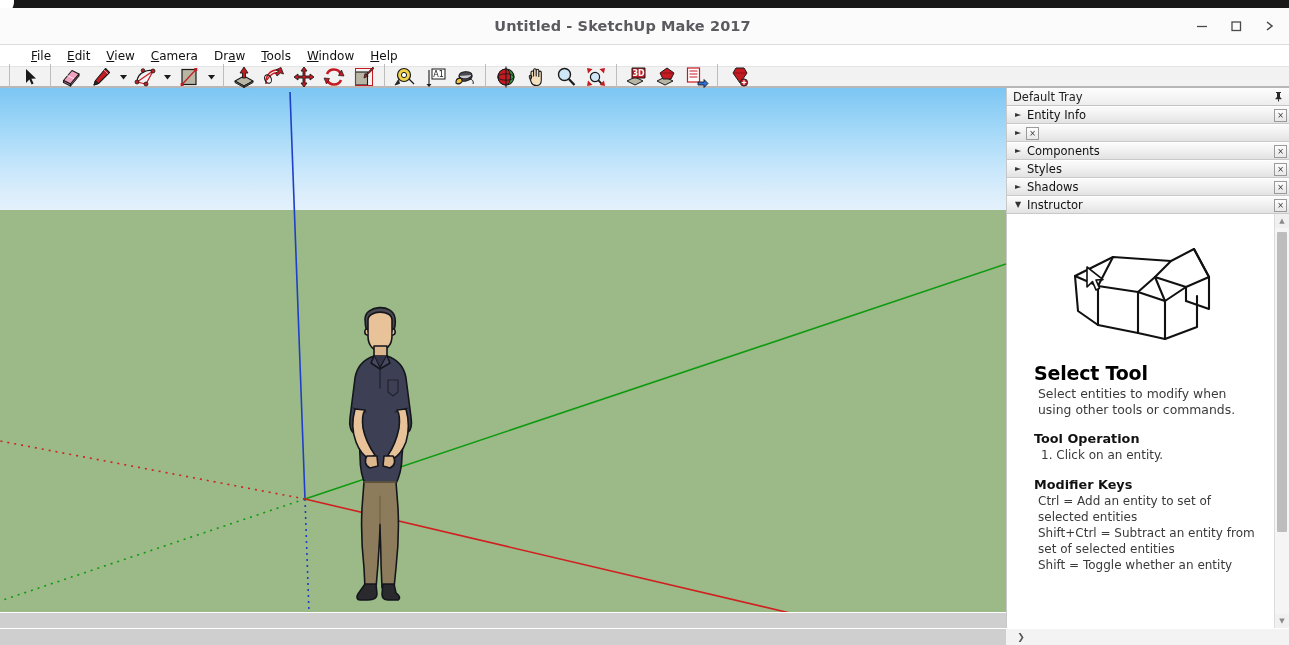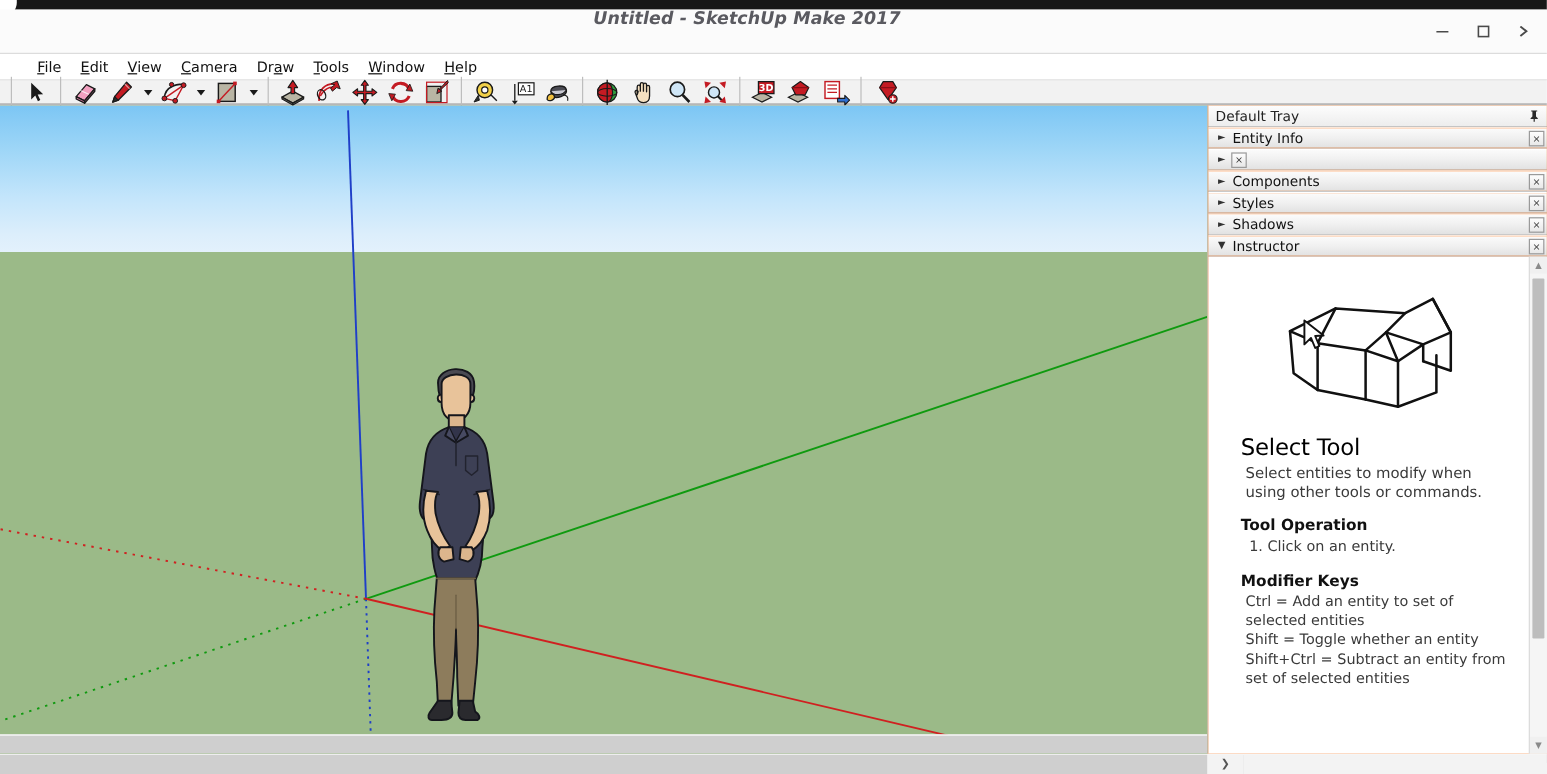--- a/index.html
+++ b/index.html
@@ -41,23 +41,22 @@
     border-bottom-right-radius: 12px;
   }
 
   
   .titlebar {
     flex: 0 0 auto;
     height: 36px;
     background: #fbfbfb;
     border-bottom: 1px solid #dcdcdc;
     display: flex;
-    align-items: flex-start;
+    align-items: center;
     position: relative;
-    font-style: italic;
   }
   .titlebar .title-text {
     flex: 1;
     text-align: center;
     font-size: 14.5px;
     font-weight: bold;
     color: #5a5a60;
     letter-spacing: 0.1px;
     padding-left: 60px;
   }
@@ -277,21 +276,21 @@
     padding: 25px 0 0 0;
     display: flex;
     justify-content: center;
   }
   .instructor-text {
     padding: 18px 12px 0 27px;
     color: #2b2b2b;
   }
   .it-h1 {
     font-size: 19px;
-    font-weight: normal;
+    font-weight: bold;
     color: #000;
     margin: 0 0 2px 0;
     letter-spacing: -0.2px;
   }
   .it-p {
     font-size: 12.4px;
     line-height: 15.6px;
     color: #3a3a3a;
     margin: 0 0 0 4px;
   }
@@ -796,22 +795,22 @@
 
           <div class="instructor-text">
             <div class="it-h1">Select Tool</div>
             <div class="it-p">Select entities to modify when using other tools or commands.</div>
 
             <div class="it-h2">Tool Operation</div>
             <div class="it-li">1. Click on an entity.</div>
 
             <div class="it-h2">Modifier Keys</div>
             <div class="it-mod">Ctrl = Add an entity to set of selected entities</div>
+            <div class="it-mod">Shift+Ctrl = Subtract an entity from set of selected entities</div>
             <div class="it-mod">Shift = Toggle whether an entity</div>
-            <div class="it-mod">Shift+Ctrl = Subtract an entity from set of selected entities</div>
           </div>
 
         </div>
 
         <div class="vscroll">
           <div class="vs-arrow">▲</div>
           <div class="vs-track">
             <div class="vs-thumb"></div>
           </div>
           <div class="vs-arrow">▼</div>

